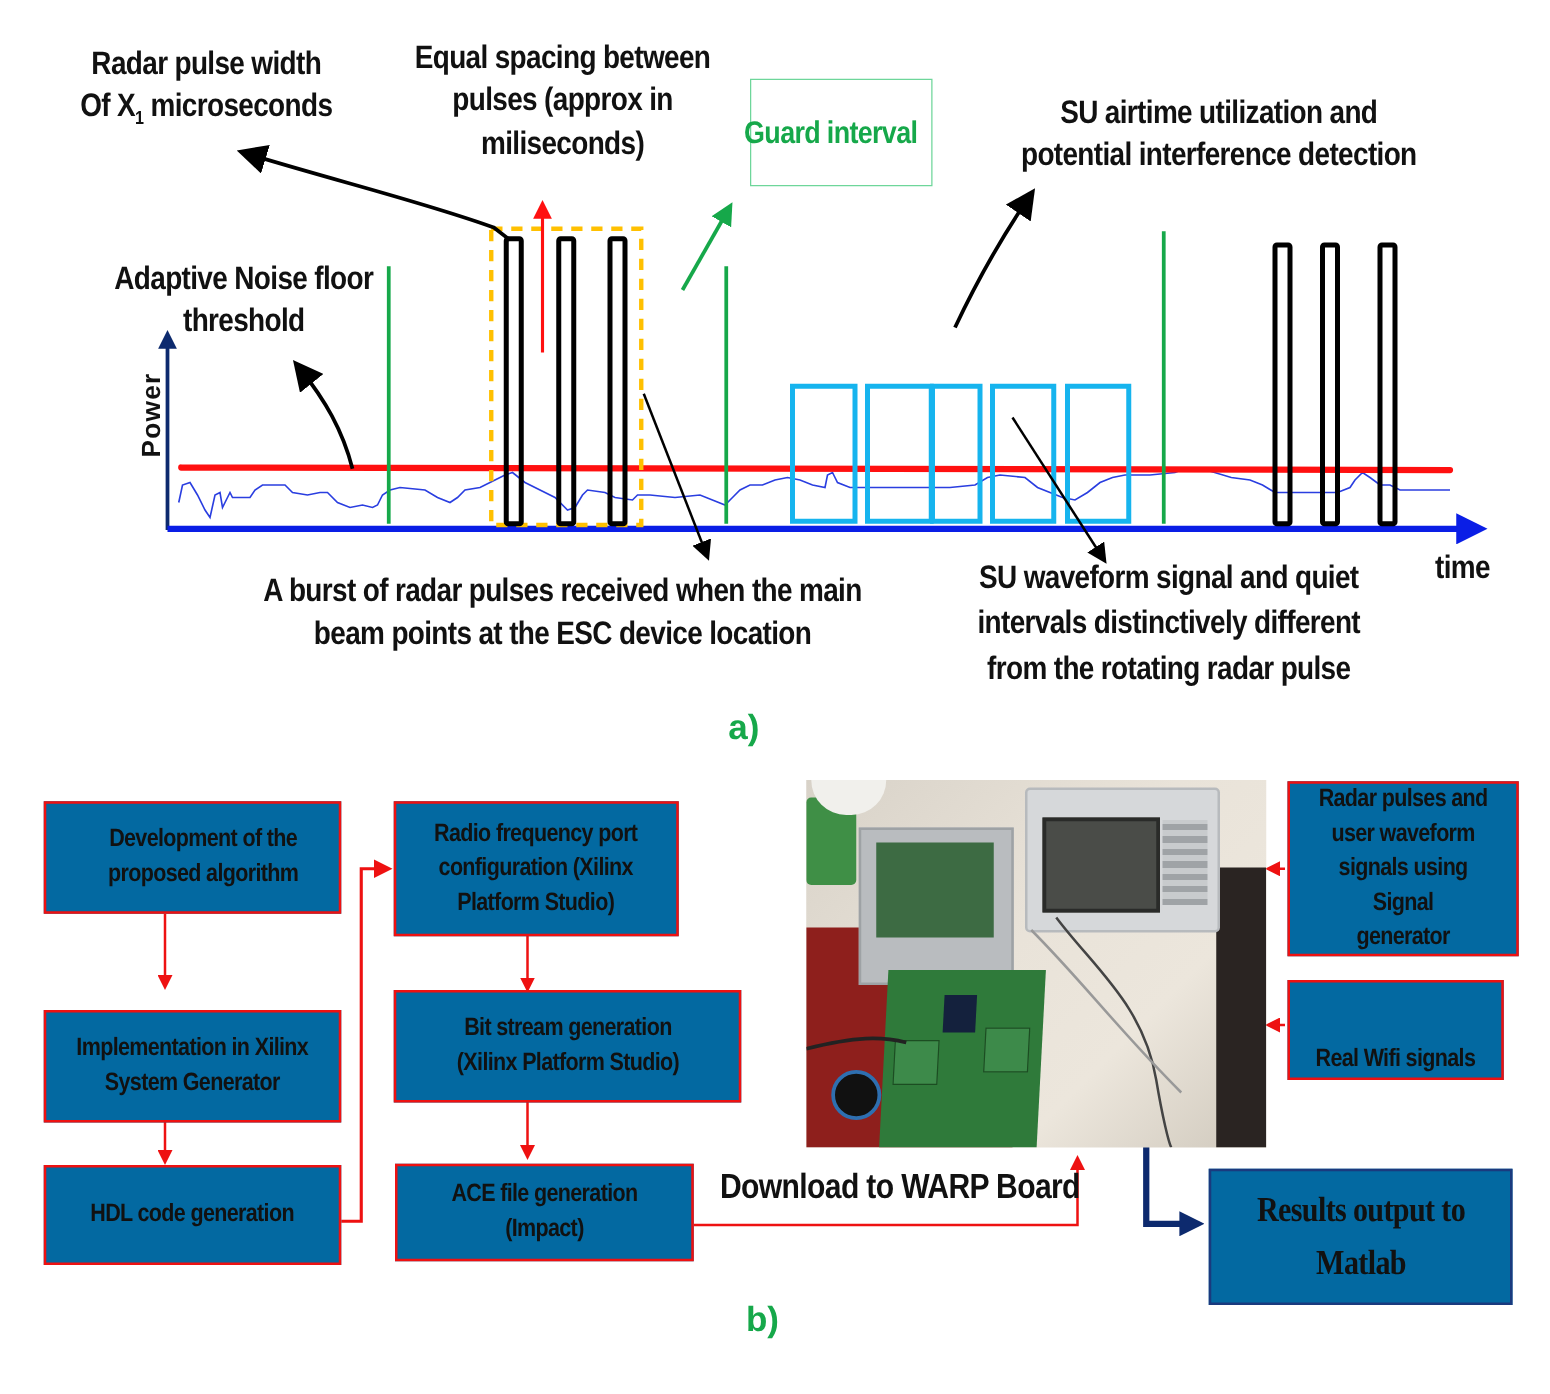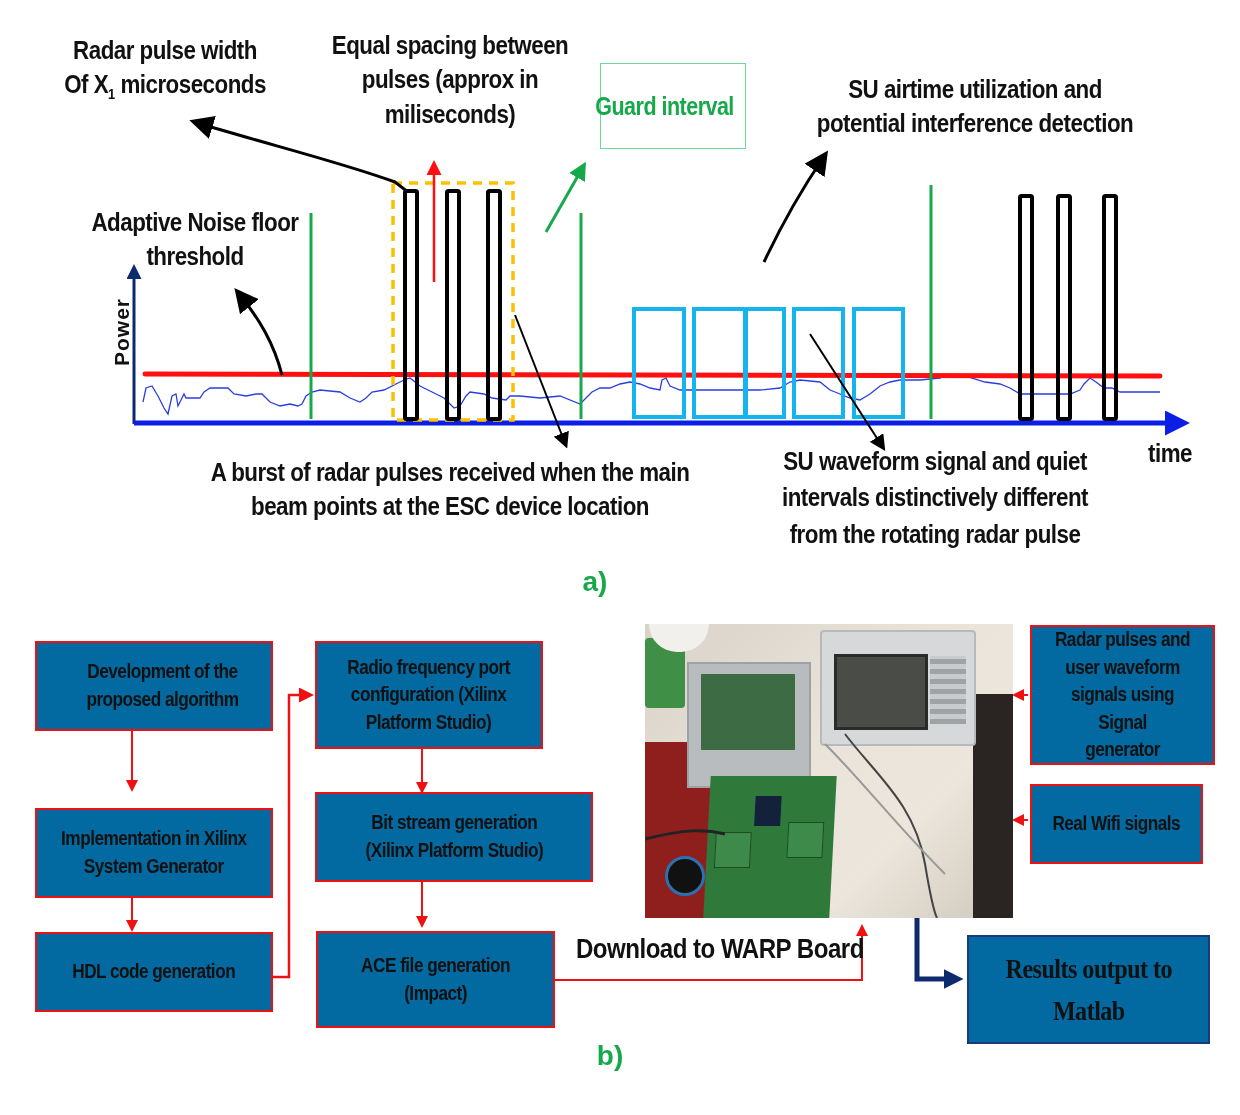--- a/index.html
+++ b/index.html
@@ -139,21 +139,21 @@
 
 <div class="box" style="left:315px; top:641px; width:228px; height:108px;align-items:center;">
     <span>Radio frequency port
 configuration (Xilinx
 Platform Studio)</span>
   </div>
 <div class="box" style="left:315px; top:792px; width:278px; height:90px;">
     <span>Bit stream generation
 (Xilinx Platform Studio)</span>
   </div>
-<div class="box" style="left:316px; top:931px; width:239px; height:97px;">
+<div class="box" style="left:316px; top:931px; width:239px; height:78px;">
     <span>ACE  file generation
 (Impact)</span>
   </div>
 
 <div class="lbl" style="left:555px; top:931px; width:300px; font-size:28px; font-weight:bold;">Download to WARP Board</div>
 
 <div class="photo" style="left:645px; top:624px; width:368px; height:294px; background:linear-gradient(135deg,#d8d2c8 0%,#e9e3d9 45%,#ece6dc 70%,#cfc8bc 100%);">
   <div style="position:absolute; left:0; top:118px; width:165px; height:176px; background:#8e1f1c;"></div>
   <div style="position:absolute; right:0; top:70px; width:40px; height:224px; background:#2a2422;"></div>
   <div style="position:absolute; left:0; top:14px; width:40px; height:70px; background:#3f8f46; border-radius:4px;"></div>
@@ -177,21 +177,21 @@
     <path d="M0,215 C40,205 60,205 80,210" stroke="#222" stroke-width="3" fill="none"></path>
   </svg>
 </div>
 
 <div class="box" style="left:1030px; top:625px; width:185px; height:140px;">
     <span>Radar pulses and
 user waveform
 signals using Signal
 generator</span>
   </div>
-<div class="box" style="left:1030px; top:784px; width:173px; height:80px;">
+<div class="box" style="left:1030px; top:784px; width:173px; height:80px;align-items:flex-end;">
     <span>Real Wifi signals</span>
   </div>
 
 <div class="box" style="left:967px; top:935px; width:243px; height:109px; border:2px solid #1a3a7e;font-family:Liberation Serif, serif;">
     <span style="font-size:28px; line-height:1.5;">Results output to
 Matlab</span>
   </div>
 
 <div style="position:absolute; left:585px; top:1040px; width:50px; text-align:center; color:#16a84a; font-weight:bold; font-size:28px;">b)</div>
 

